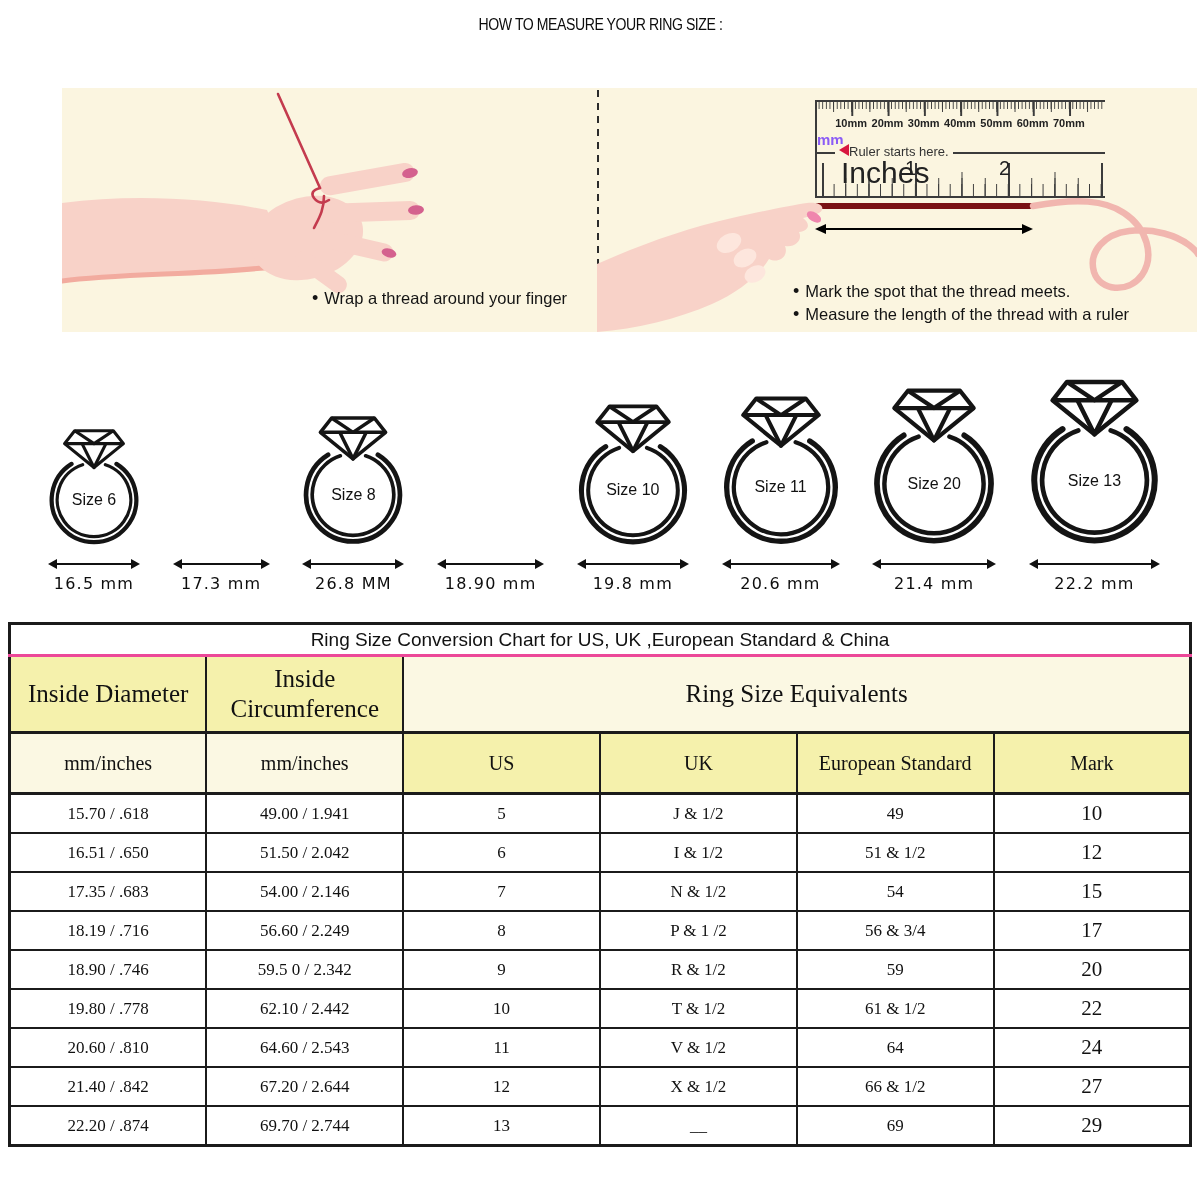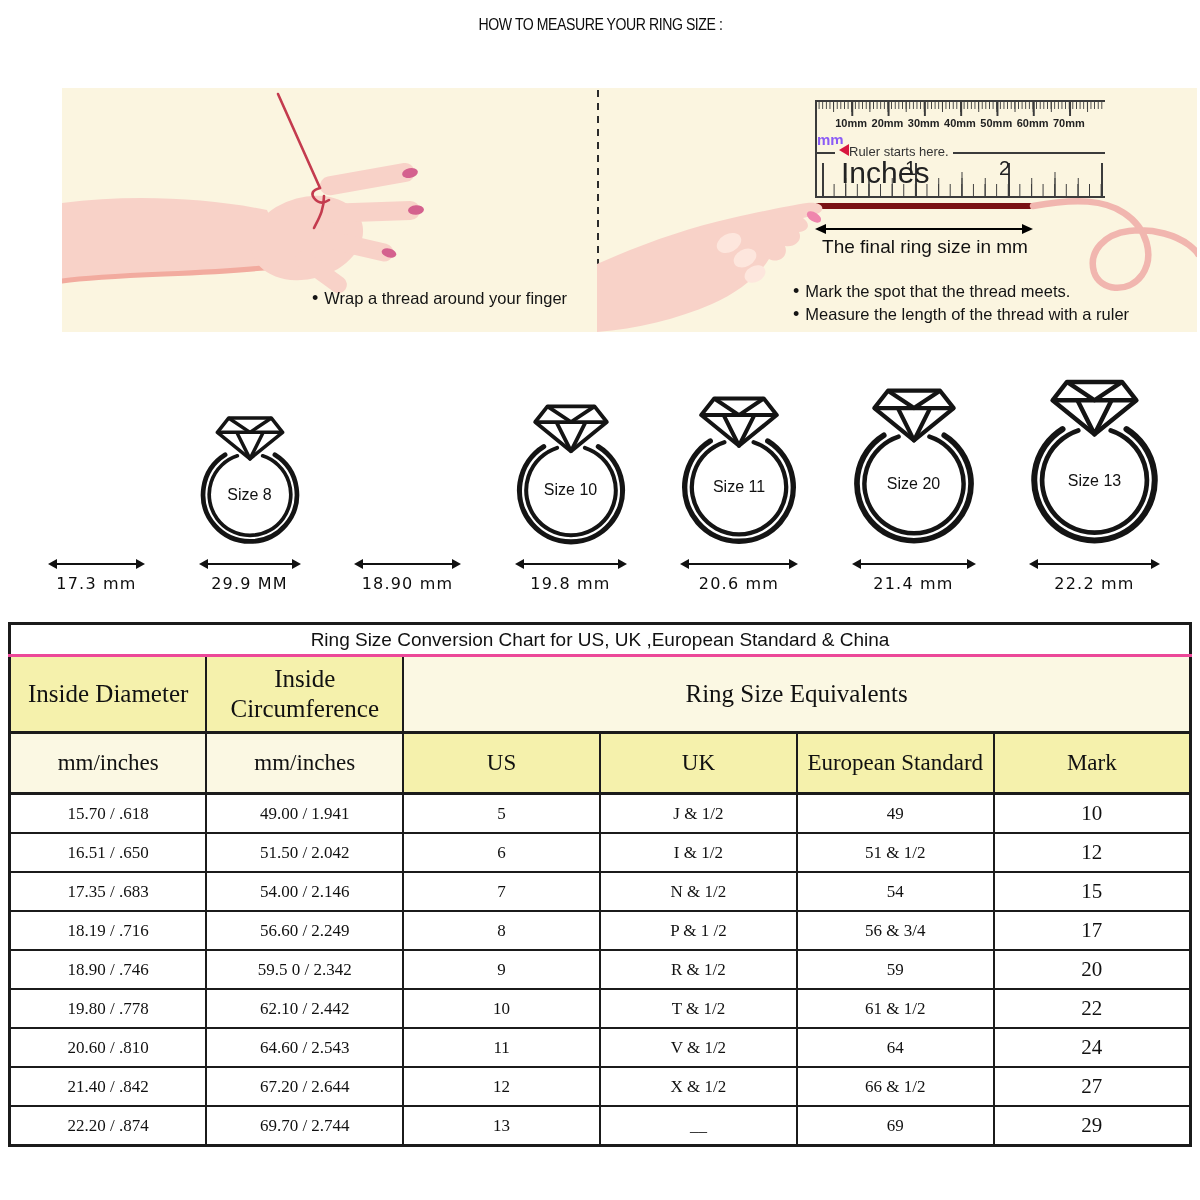--- a/index.html
+++ b/index.html
@@ -72,21 +72,21 @@
   .mtext{margin-top:5px;font-size:16px;letter-spacing:1.2px;font-family:"DejaVu Sans",sans-serif;color:#0d0d0d;white-space:nowrap}
   .w0{width:88px}.w1{width:92px}.w2{width:97px}.w3{width:102px}.w4{width:107px}
   .w5{width:112px}.w6{width:118px}.w7{width:124px}.w8{width:131px}
 
   
   table.conv{position:absolute;left:8px;top:622px;width:1184px;border-collapse:collapse;
              table-layout:fixed;border:3px solid #1b1b1b}
   .conv td{border:2px solid #1b1b1b;text-align:center;vertical-align:middle;padding:0 4px;overflow:hidden}
   .conv .trow td{height:29px;font-size:19px;background:#fff;border-bottom:3px solid #ec4899}
   .conv .grow td{height:74px;font-family:"Liberation Serif",serif;font-size:25px;line-height:1.2;border-bottom:3px solid #1b1b1b}
-  .conv .srow td{height:58px;font-family:"Liberation Serif",serif;font-size:23px;line-height:1.15;border-bottom:3px solid #1b1b1b}
+  .conv .srow td{height:58px;font-family:"Liberation Serif",serif;font-size:20px;line-height:1.15;border-bottom:3px solid #1b1b1b}
   .conv .drow td{height:37px;font-family:Liberation Serif, serif;font-size:17px;background:#fff}
   .conv .drow td.china{font-family:"Liberation Serif",serif;font-size:21px}
   .yellow{background:#f5f1ac}
   .cream{background:#fbf8e3}
 </style>
 </head>
 <body>
 
 <svg width="0" height="0" style="position:absolute" aria-hidden="true">
   <defs>
@@ -174,51 +174,64 @@
       <ellipse cx="148" cy="170" rx="12" ry="8.5" transform="rotate(-28 148 170)" fill="#fde6dd"></ellipse>
       <ellipse cx="158" cy="186" rx="11" ry="8" transform="rotate(-28 158 186)" fill="#fde6dd"></ellipse>
       <ellipse cx="217" cy="129" rx="8" ry="4.5" transform="rotate(32 217 129)" fill="#ef86ad"></ellipse>
     </svg>
 
     <div class="f-arrow">
       <span class="ah l"></span>
         <span class="aline"></span>
         <span class="ah r"></span>
     </div>
-    <div class="f-label">The final ring size in mm</div>
 
     <div class="caption r-bullets">
       <div><span class="dot">•</span><span>Mark the spot that the thread meets.</span></div>
       <div><span class="dot">•</span><span>Measure the length of the thread with a ruler</span></div>
     </div>
   </div>
 </div>
 
 <div class="rings">
+  <div class="ring-block w1">
+    <div class="ring-visual w1">
+        <svg class="w1" viewBox="0 0 100 128">
+          <use href="#ringicon"></use>
+        </svg>
+      <div class="slabel">Size 6</div>
+      </div>
+    <div class="marrow">
+        <span class="ah l"></span>
+        <span class="aline"></span>
+        <span class="ah r"></span>
+      </div>
+    <div class="mtext">16.5 mm</div>
+  </div>
   <div class="ring-block w2">
     <div class="marrow">
         <span class="ah l"></span>
         <span class="aline"></span>
         <span class="ah r"></span>
       </div>
     <div class="mtext">17.3 mm</div>
   </div>
   <div class="ring-block w3">
     <div class="ring-visual w3">
         <svg class="w3" viewBox="0 0 100 128">
           <use href="#ringicon"></use>
         </svg>
       <div class="slabel">Size 8</div>
       </div>
     <div class="marrow">
         <span class="ah l"></span>
         <span class="aline"></span>
         <span class="ah r"></span>
       </div>
-    <div class="mtext">29.9 MM</div>
+    <div class="mtext">26.8 MM</div>
   </div>
   <div class="ring-block w4">
     <div class="marrow">
         <span class="ah l"></span>
         <span class="aline"></span>
         <span class="ah r"></span>
       </div>
     <div class="mtext">18.90 mm</div>
   </div>
   <div class="ring-block w5">

